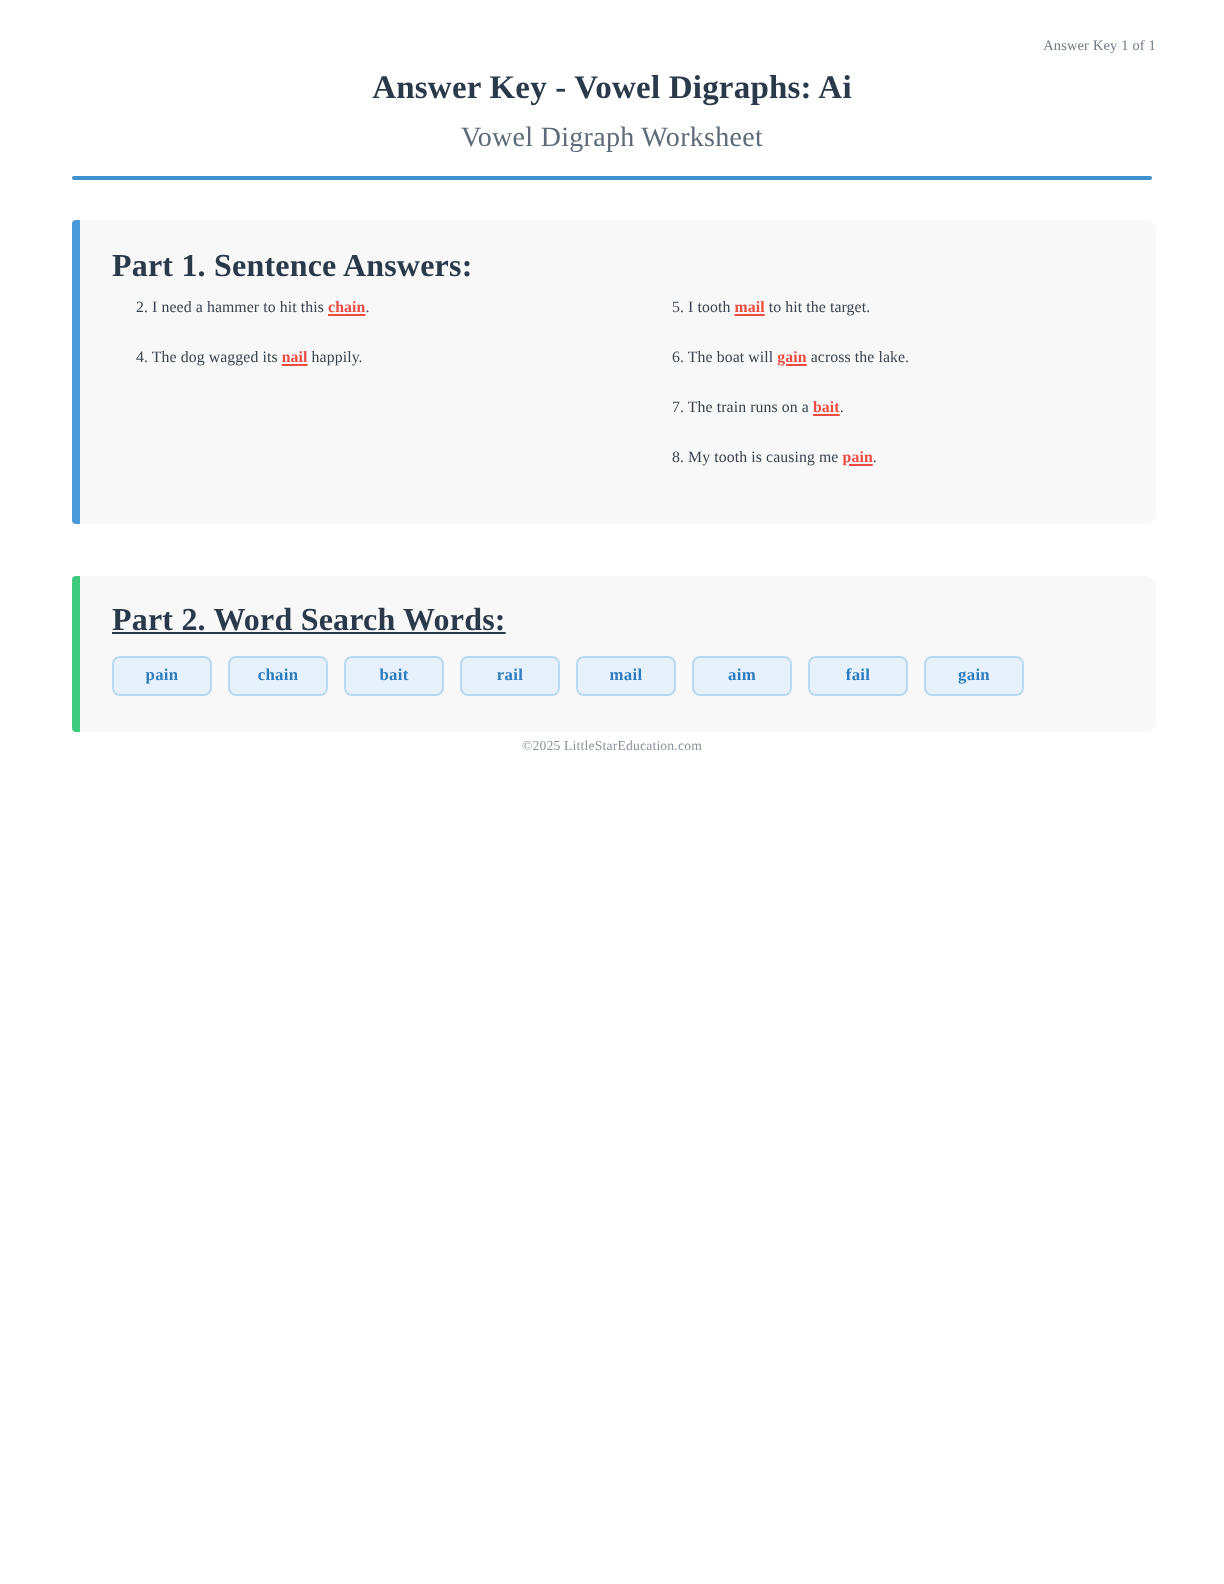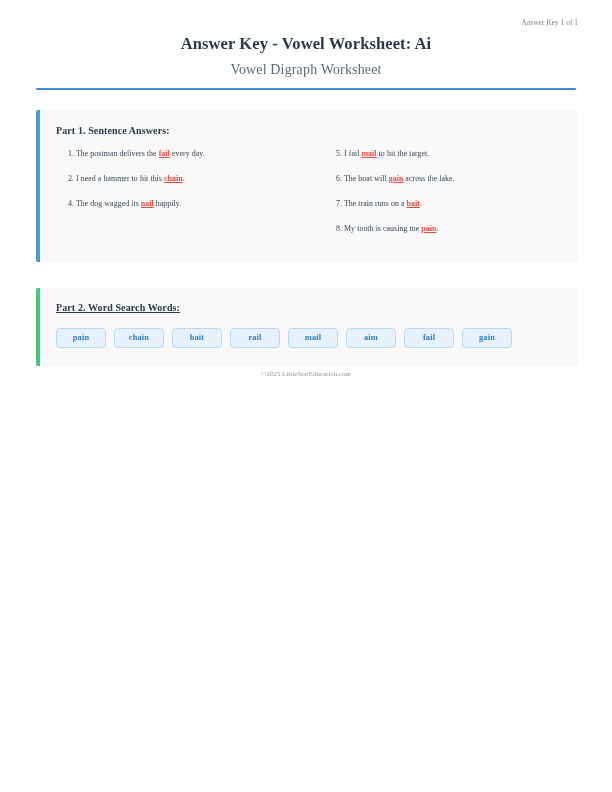--- a/index.html
+++ b/index.html
@@ -76,21 +76,21 @@
     top: 0;
     bottom: 0;
     width: 4px;
     border-radius: 2px 0 0 2px;
   }
   .accent-blue { background: #4a9ada; }
   .accent-green { background: #3fcb7f; }
 
   .card-title {
     position: absolute;
-    font-size: 10px;
+    font-size: 16px;
     font-weight: bold;
     color: #2b3a4a;
     letter-spacing: 0.1px;
   }
 
   
   #card-part1 {
     left: 36px;
     top: 110px;
     width: 542px;
@@ -171,36 +171,35 @@
   }
 </style>
 </head>
 <body>
 
 <div class="page">
 
   <div class="page-meta">Answer Key 1 of 1</div>
 
   <div class="header">
-    <div class="doc-title">Answer Key - Vowel Worksheet: Ai</div>
+    <div class="doc-title">Answer Key - Vowel Digraphs: Ai</div>
     <div class="doc-subtitle">Vowel Digraph Worksheet</div>
   </div>
   <div class="header-rule"></div>
 
   <div class="card" id="card-part1">
     <div class="card-accent accent-blue"></div>
     <div class="card-title" id="part1-title">Part 1. Sentence Answers:</div>
     <div class="answers-grid">
       <div class="answer-col left" id="part1-left-col">
-          <div class="answer-item"><span>1.</span><span> The postman delivers the </span><span class="ans">fail</span><span> every day.</span></div>
           <div class="answer-item"><span>2.</span><span> I need a hammer to hit this </span><span class="ans">chain</span><span>.</span></div>
           <div class="answer-item"><span>4.</span><span> The dog wagged its </span><span class="ans">nail</span><span> happily.</span></div>
         </div>
       <div class="answer-col right" id="part1-right-col">
-          <div class="answer-item"><span>5.</span><span> I fail </span><span class="ans">mail</span><span> to hit the target.</span></div>
+          <div class="answer-item"><span>5.</span><span> I tooth </span><span class="ans">mail</span><span> to hit the target.</span></div>
           <div class="answer-item"><span>6.</span><span> The boat will </span><span class="ans">gain</span><span> across the lake.</span></div>
           <div class="answer-item"><span>7.</span><span> The train runs on a </span><span class="ans">bait</span><span>.</span></div>
           <div class="answer-item"><span>8.</span><span> My tooth is causing me </span><span class="ans">pain</span><span>.</span></div>
         </div>
     </div>
   </div>
 
   <div class="card" id="card-part2">
     <div class="card-accent accent-green"></div>
     <div class="card-title" id="part2-title">Part 2. Word Search Words:</div>

